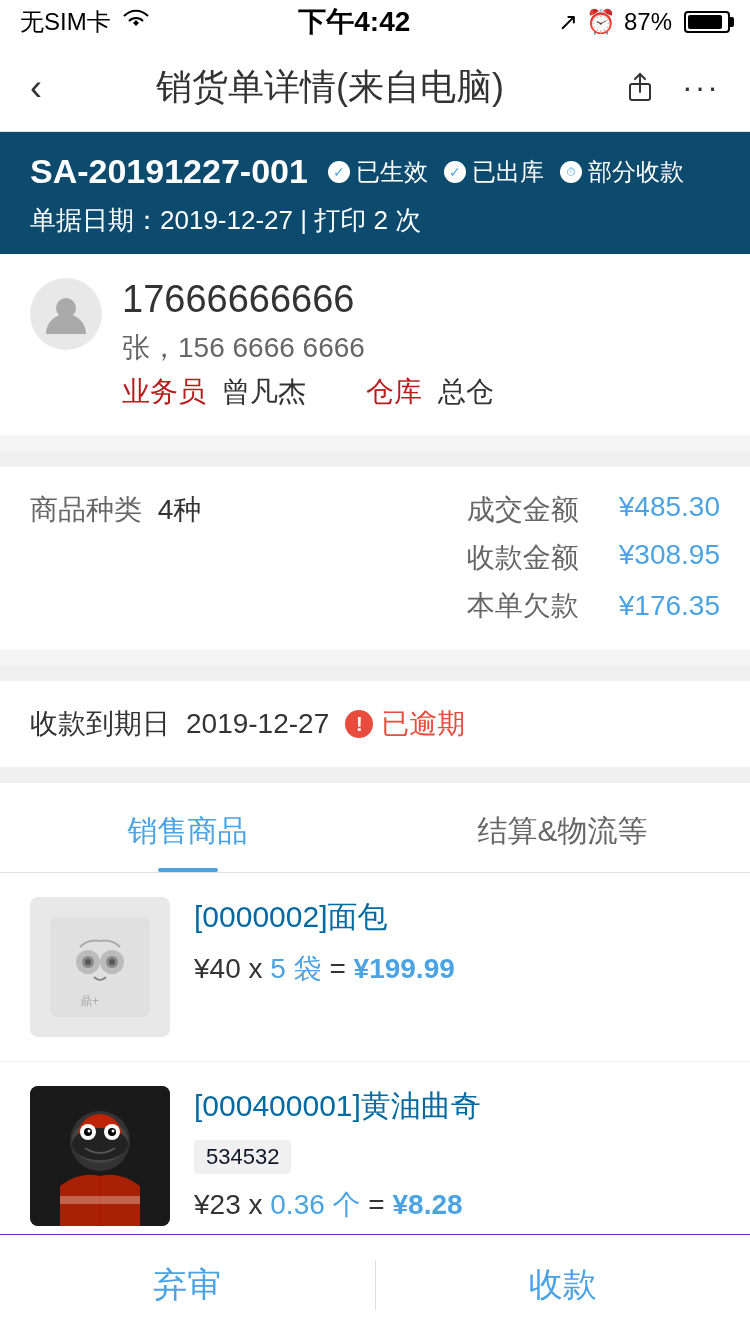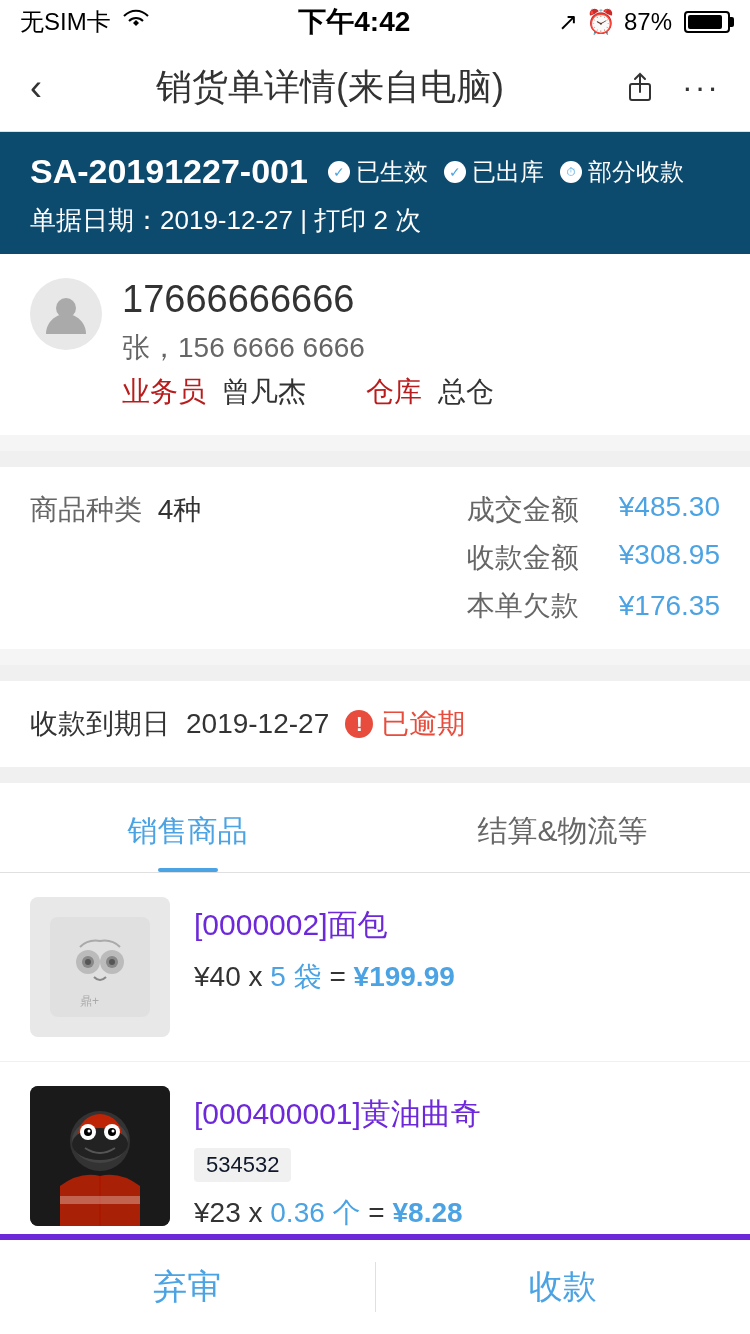--- a/index.html
+++ b/index.html
@@ -290,23 +290,22 @@
       width: 140px;
       height: 140px;
       background: #222;
       border-radius: 8px;
       position: relative;
       overflow: hidden;
     }
     .product-details { flex: 1; }
     .product-name {
       font-size: 30px;
-      color: #6d28d9;
+      color: #0369a1;
       margin-bottom: 12px;
-      margin-top: 8px;
     }
     .product-sku {
       display: inline-block;
       background: #f0f0f0;
       color: #0f172a;
       font-size: 22px;
       padding: 4px 12px;
       border-radius: 4px;
       margin-bottom: 12px;
     }
@@ -318,21 +317,21 @@
     .price-total { color: #4BA3E3; font-weight: 600; }
 
     
     .bottom-bar {
       position: fixed;
       bottom: 0;
       left: 0;
       width: 750px;
       height: 100px;
       background: #fff;
-      border-top: 6px solid #6d28d9;
+      border-top: 1px solid #6d28d9;
       display: flex;
     }
     .bottom-btn {
       flex: 1;
       display: flex;
       align-items: center;
       justify-content: center;
       font-size: 34px;
       cursor: pointer;
     }

